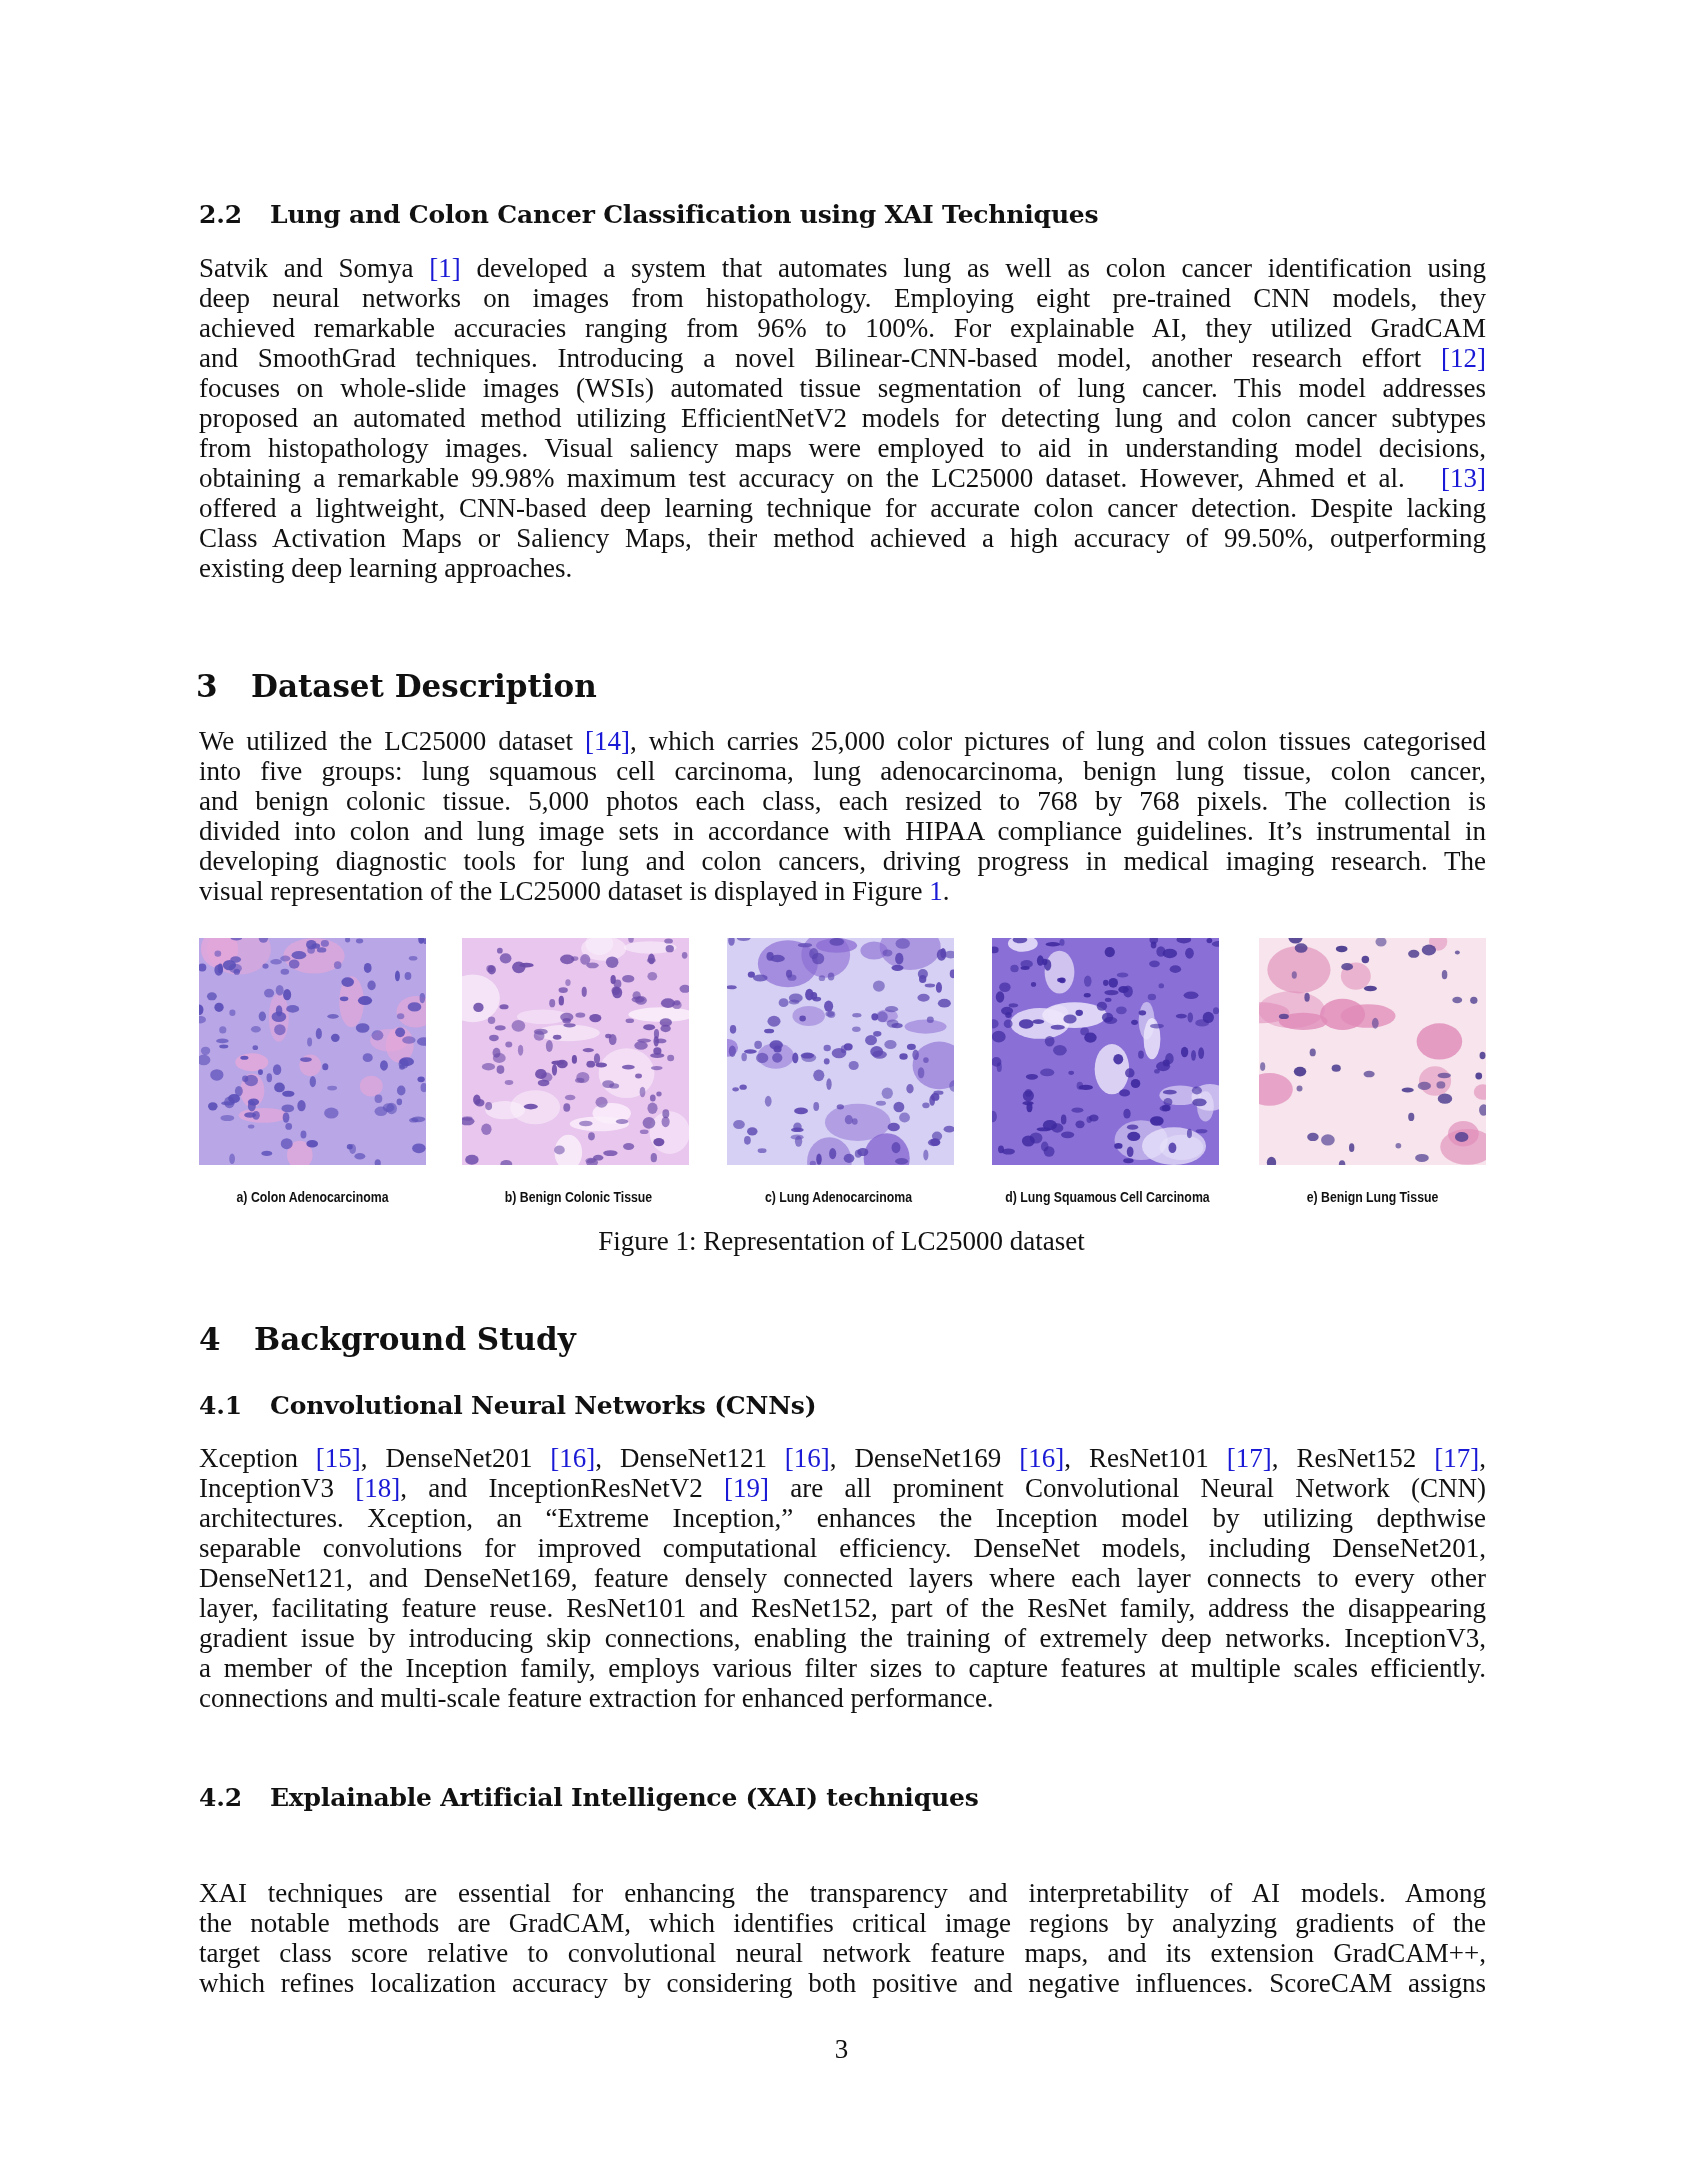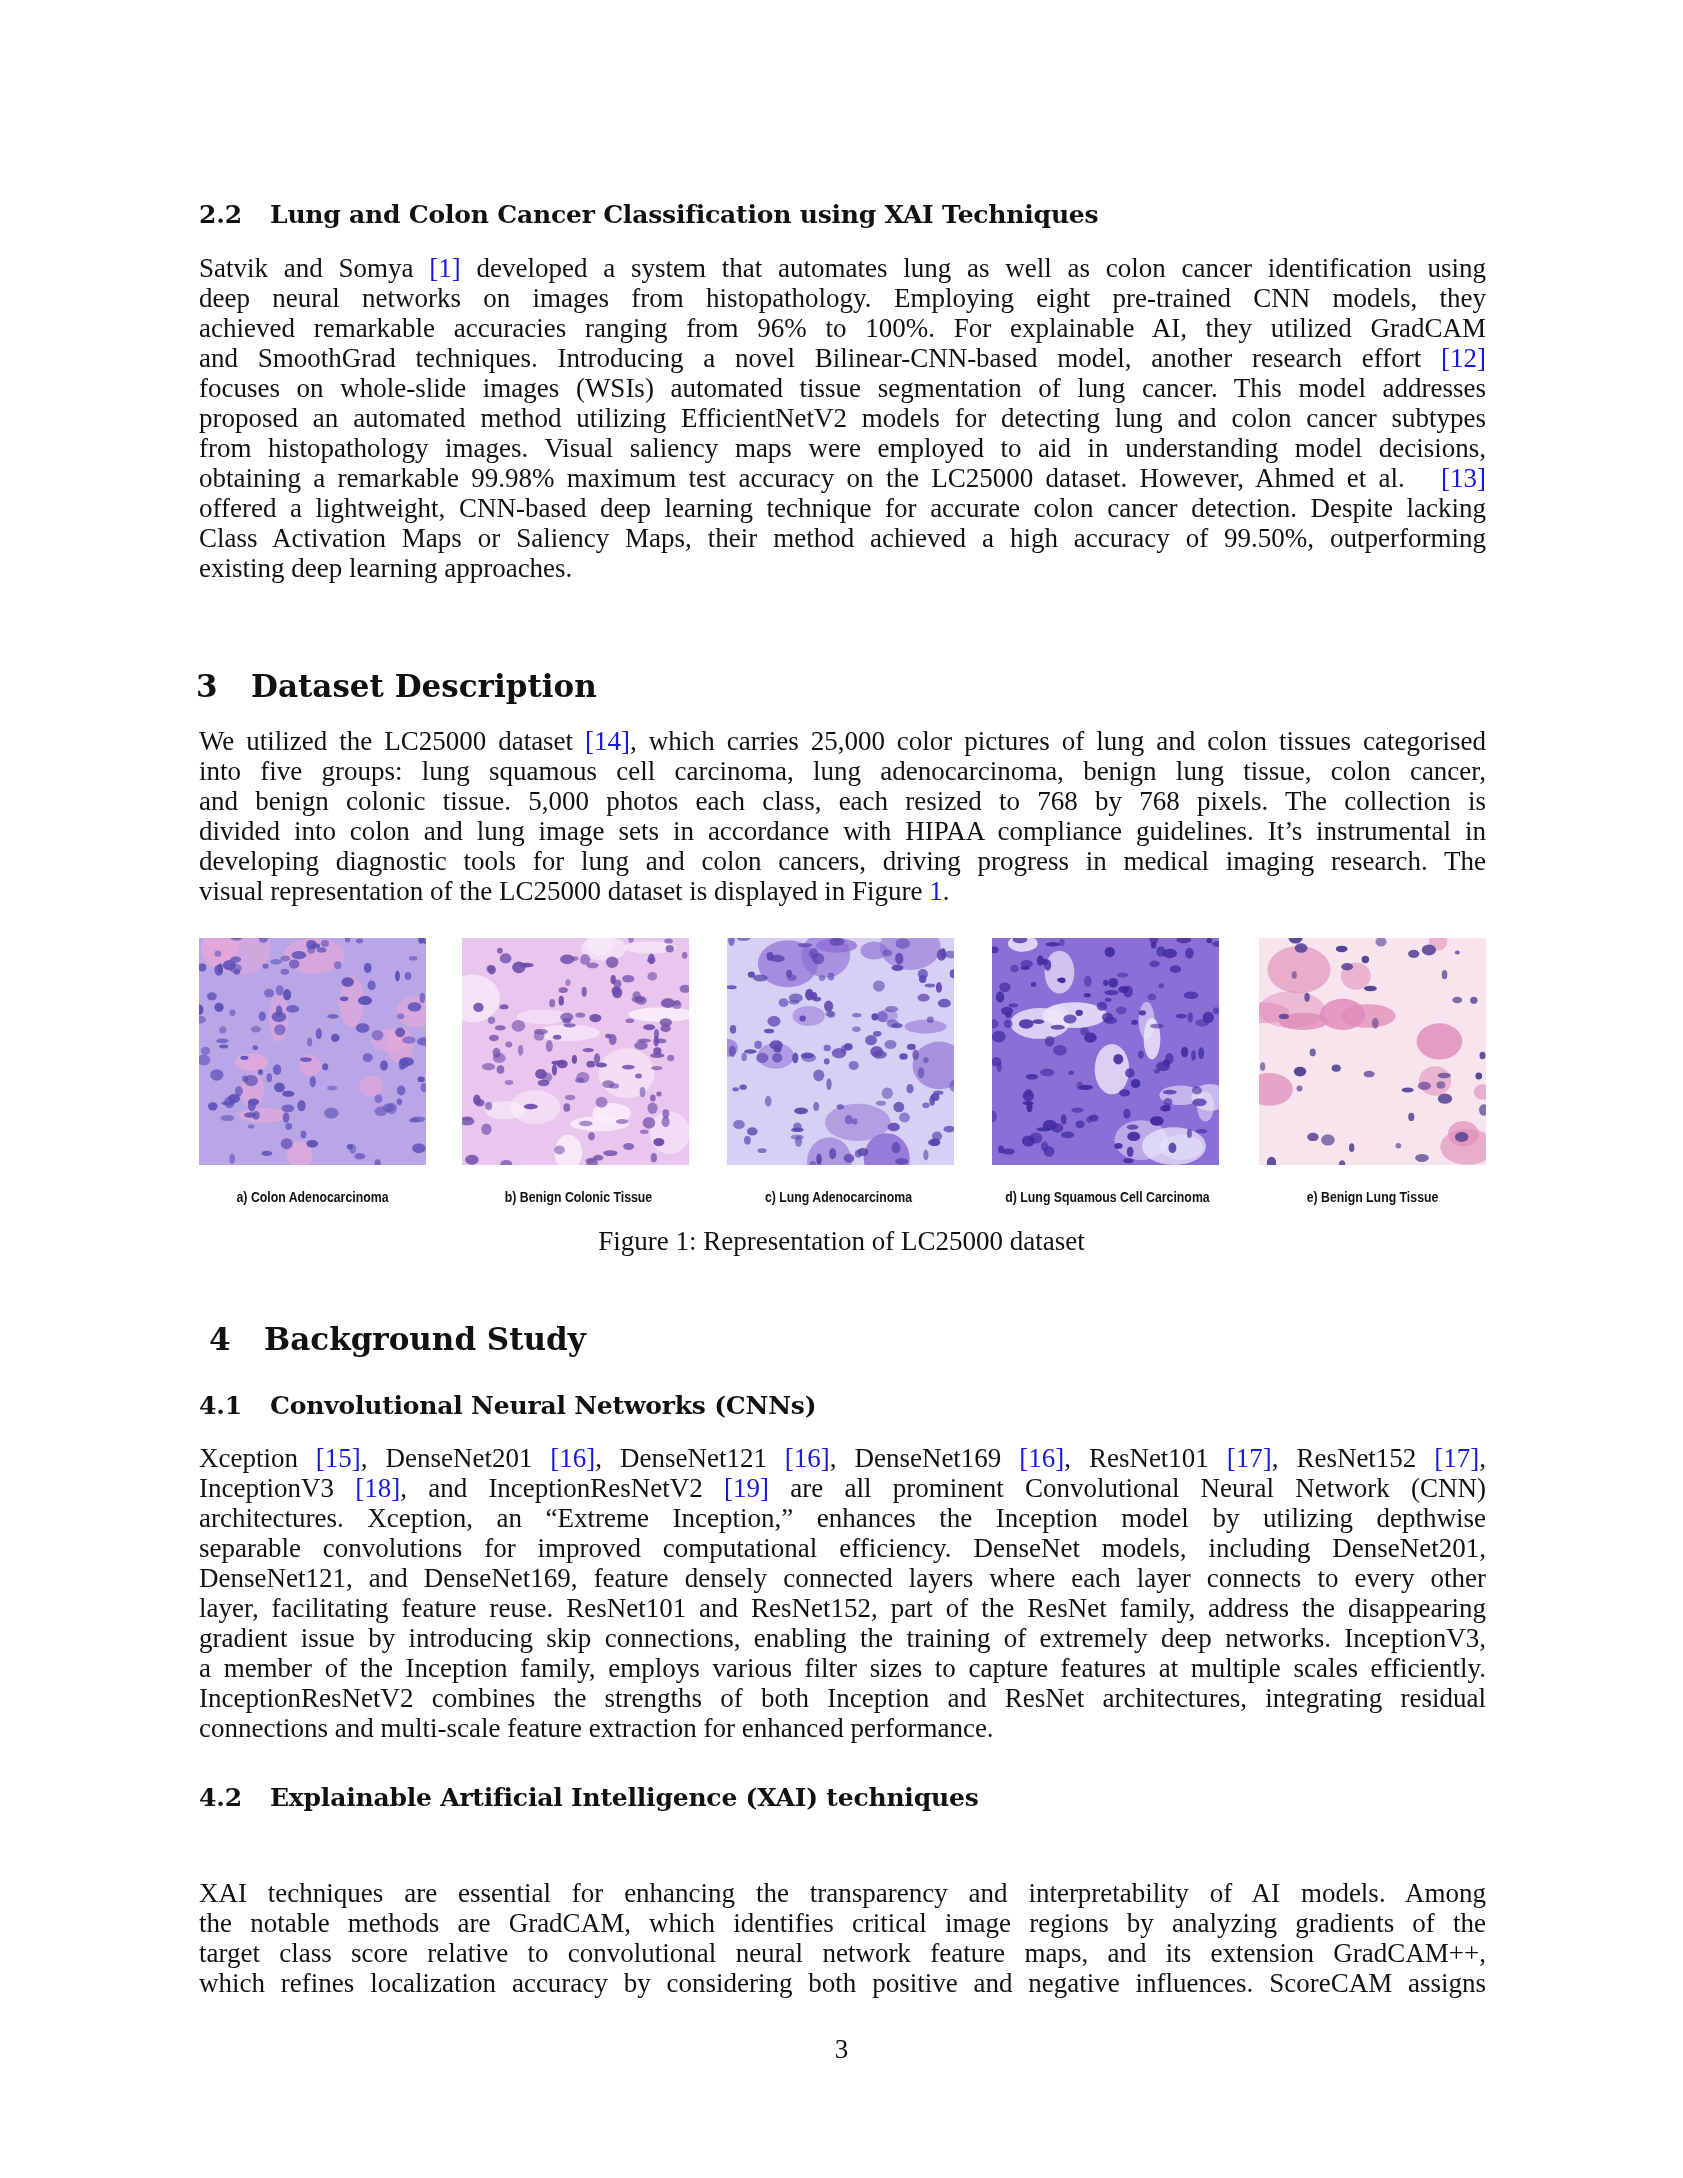--- a/index.html
+++ b/index.html
@@ -700,38 +700,37 @@
 
   <div class="tile-cap" style="left:-35px;">a) Colon Adenocarcinoma</div>
   <div class="tile-cap" style="left:231px;">b) Benign Colonic Tissue</div>
   <div class="tile-cap" style="left:491px;">c)  Lung Adenocarcinoma</div>
   <div class="tile-cap" style="left:760px;">d) Lung Squamous Cell Carcinoma</div>
   <div class="tile-cap" style="left:1025px;">e) Benign Lung Tissue</div>
 </div>
 
 <div class="fig-caption">Figure 1: Representation of LC25000 dataset</div>
 
-<div class="abs h-sec" style="left:209px; top:1321px;">
+<div class="abs h-sec" style="left:199px; top:1321px;">
   <span class="num">4</span><span>Background Study</span>
 </div>
 
 <div class="abs h-sub" style="left:199px; top:1391px;">
   <span class="num">4.1</span><span>Convolutional Neural Networks (CNNs)</span>
 </div>
 
 <div class="abs para" style="left:199px; top:1443px;">
     <span class="ln">Xception <span class="cite" style="color: rgb(26, 26, 214);">[15]</span>, DenseNet201 <span class="cite" style="color: rgb(26, 26, 214);">[16]</span>, DenseNet121 <span class="cite" style="color: rgb(26, 26, 214);">[16]</span>, DenseNet169 <span class="cite" style="color: rgb(26, 26, 214);">[16]</span>, ResNet101 <span class="cite" style="color: rgb(26, 26, 214);">[17]</span>, ResNet152 <span class="cite" style="color: rgb(26, 26, 214);">[17]</span>,</span>
     <span class="ln">InceptionV3 <span class="cite" style="color: rgb(26, 26, 214);">[18]</span>, and InceptionResNetV2 <span class="cite" style="color: rgb(26, 26, 214);">[19]</span> are all prominent Convolutional Neural Network (CNN)</span>
     <span class="ln">architectures.  Xception, an “Extreme Inception,” enhances the Inception model by utilizing depthwise</span>
     <span class="ln">separable convolutions for improved computational efficiency. DenseNet models, including DenseNet201,</span>
     <span class="ln">DenseNet121, and DenseNet169, feature densely connected layers where each layer connects to every other</span>
     <span class="ln">layer, facilitating feature reuse. ResNet101 and ResNet152, part of the ResNet family, address the disappearing</span>
     <span class="ln">gradient issue by introducing skip connections, enabling the training of extremely deep networks. InceptionV3,</span>
     <span class="ln">a member of the Inception family, employs various filter sizes to capture features at multiple scales efficiently.</span>
-    <span class="ln">InceptionResNetV2 combines the strengths of both Inception and ResNet architectures, integrating residual</span>
     <span class="ln last">connections and multi-scale feature extraction for enhanced performance.</span>
   </div>
 
 <div class="abs h-sub" style="left:199px; top:1783px;">
   <span class="num">4.2</span><span>Explainable Artificial Intelligence (XAI) techniques</span>
 </div>
 
 <div class="abs para" style="left:199px; top:1836px;margin-top:42px;">
     <span class="ln">XAI techniques are essential for enhancing the transparency and interpretability of AI models.  Among</span>
     <span class="ln">the notable methods are GradCAM, which identifies critical image regions by analyzing gradients of the</span>

